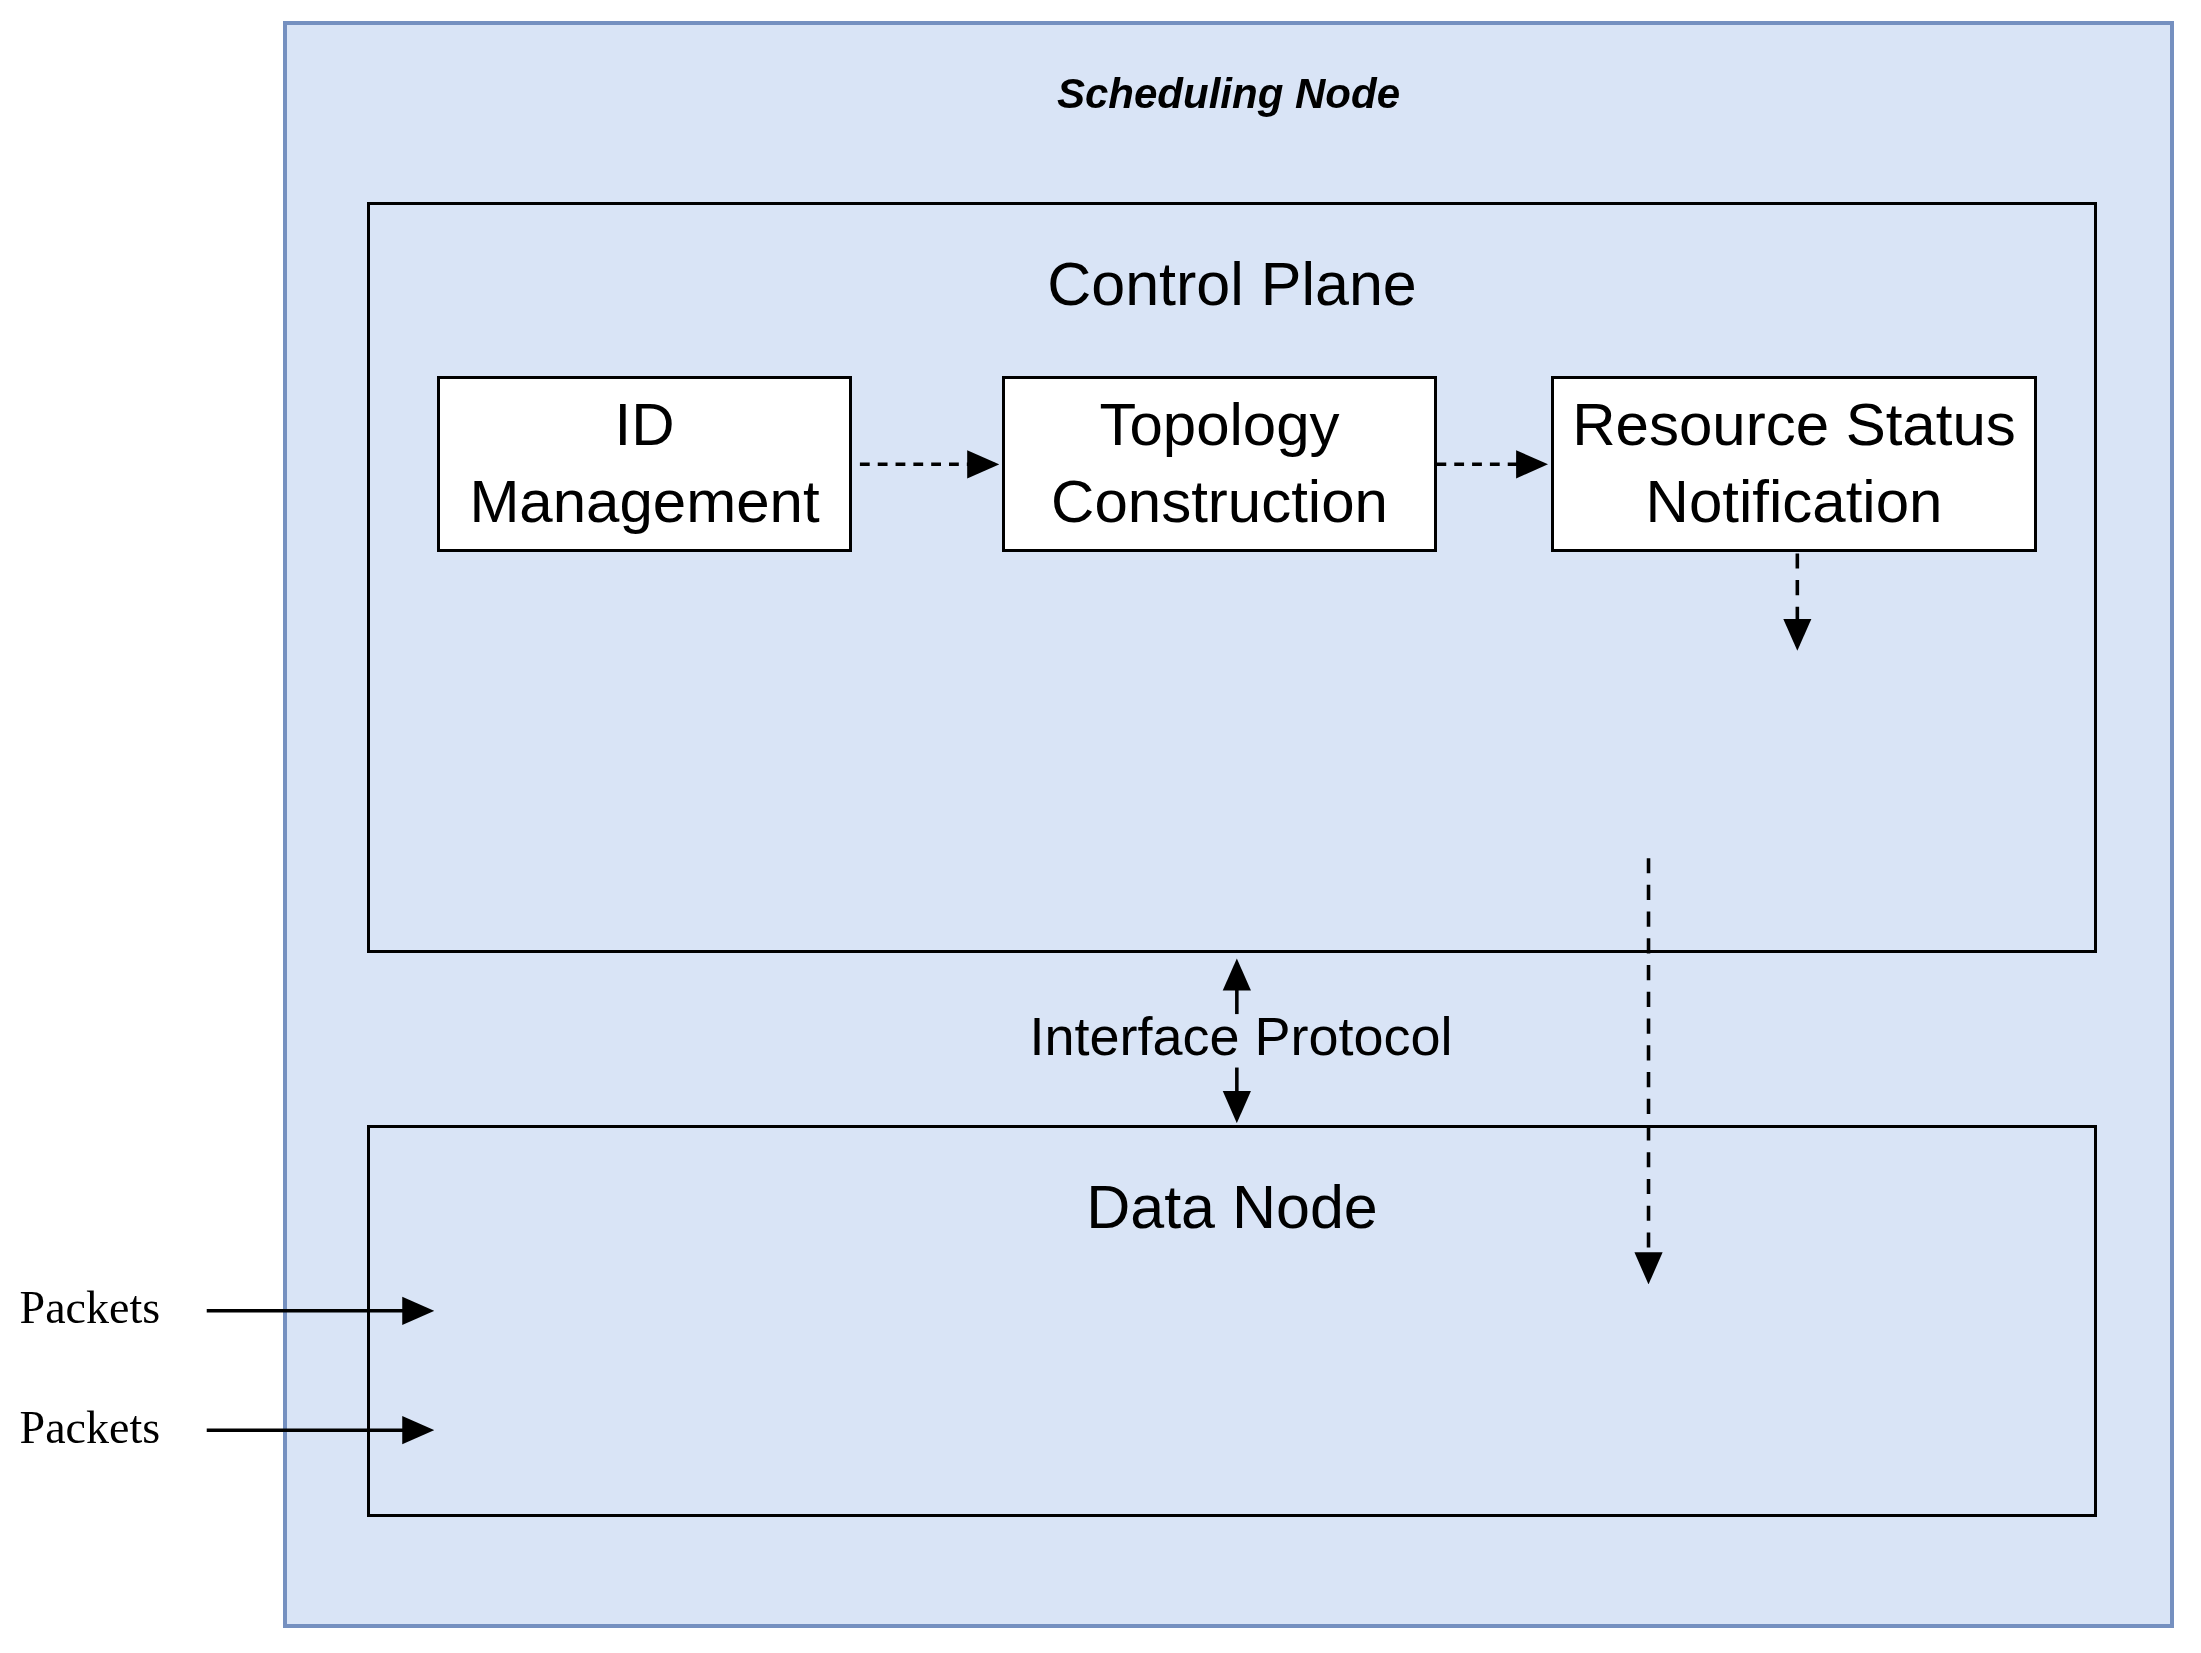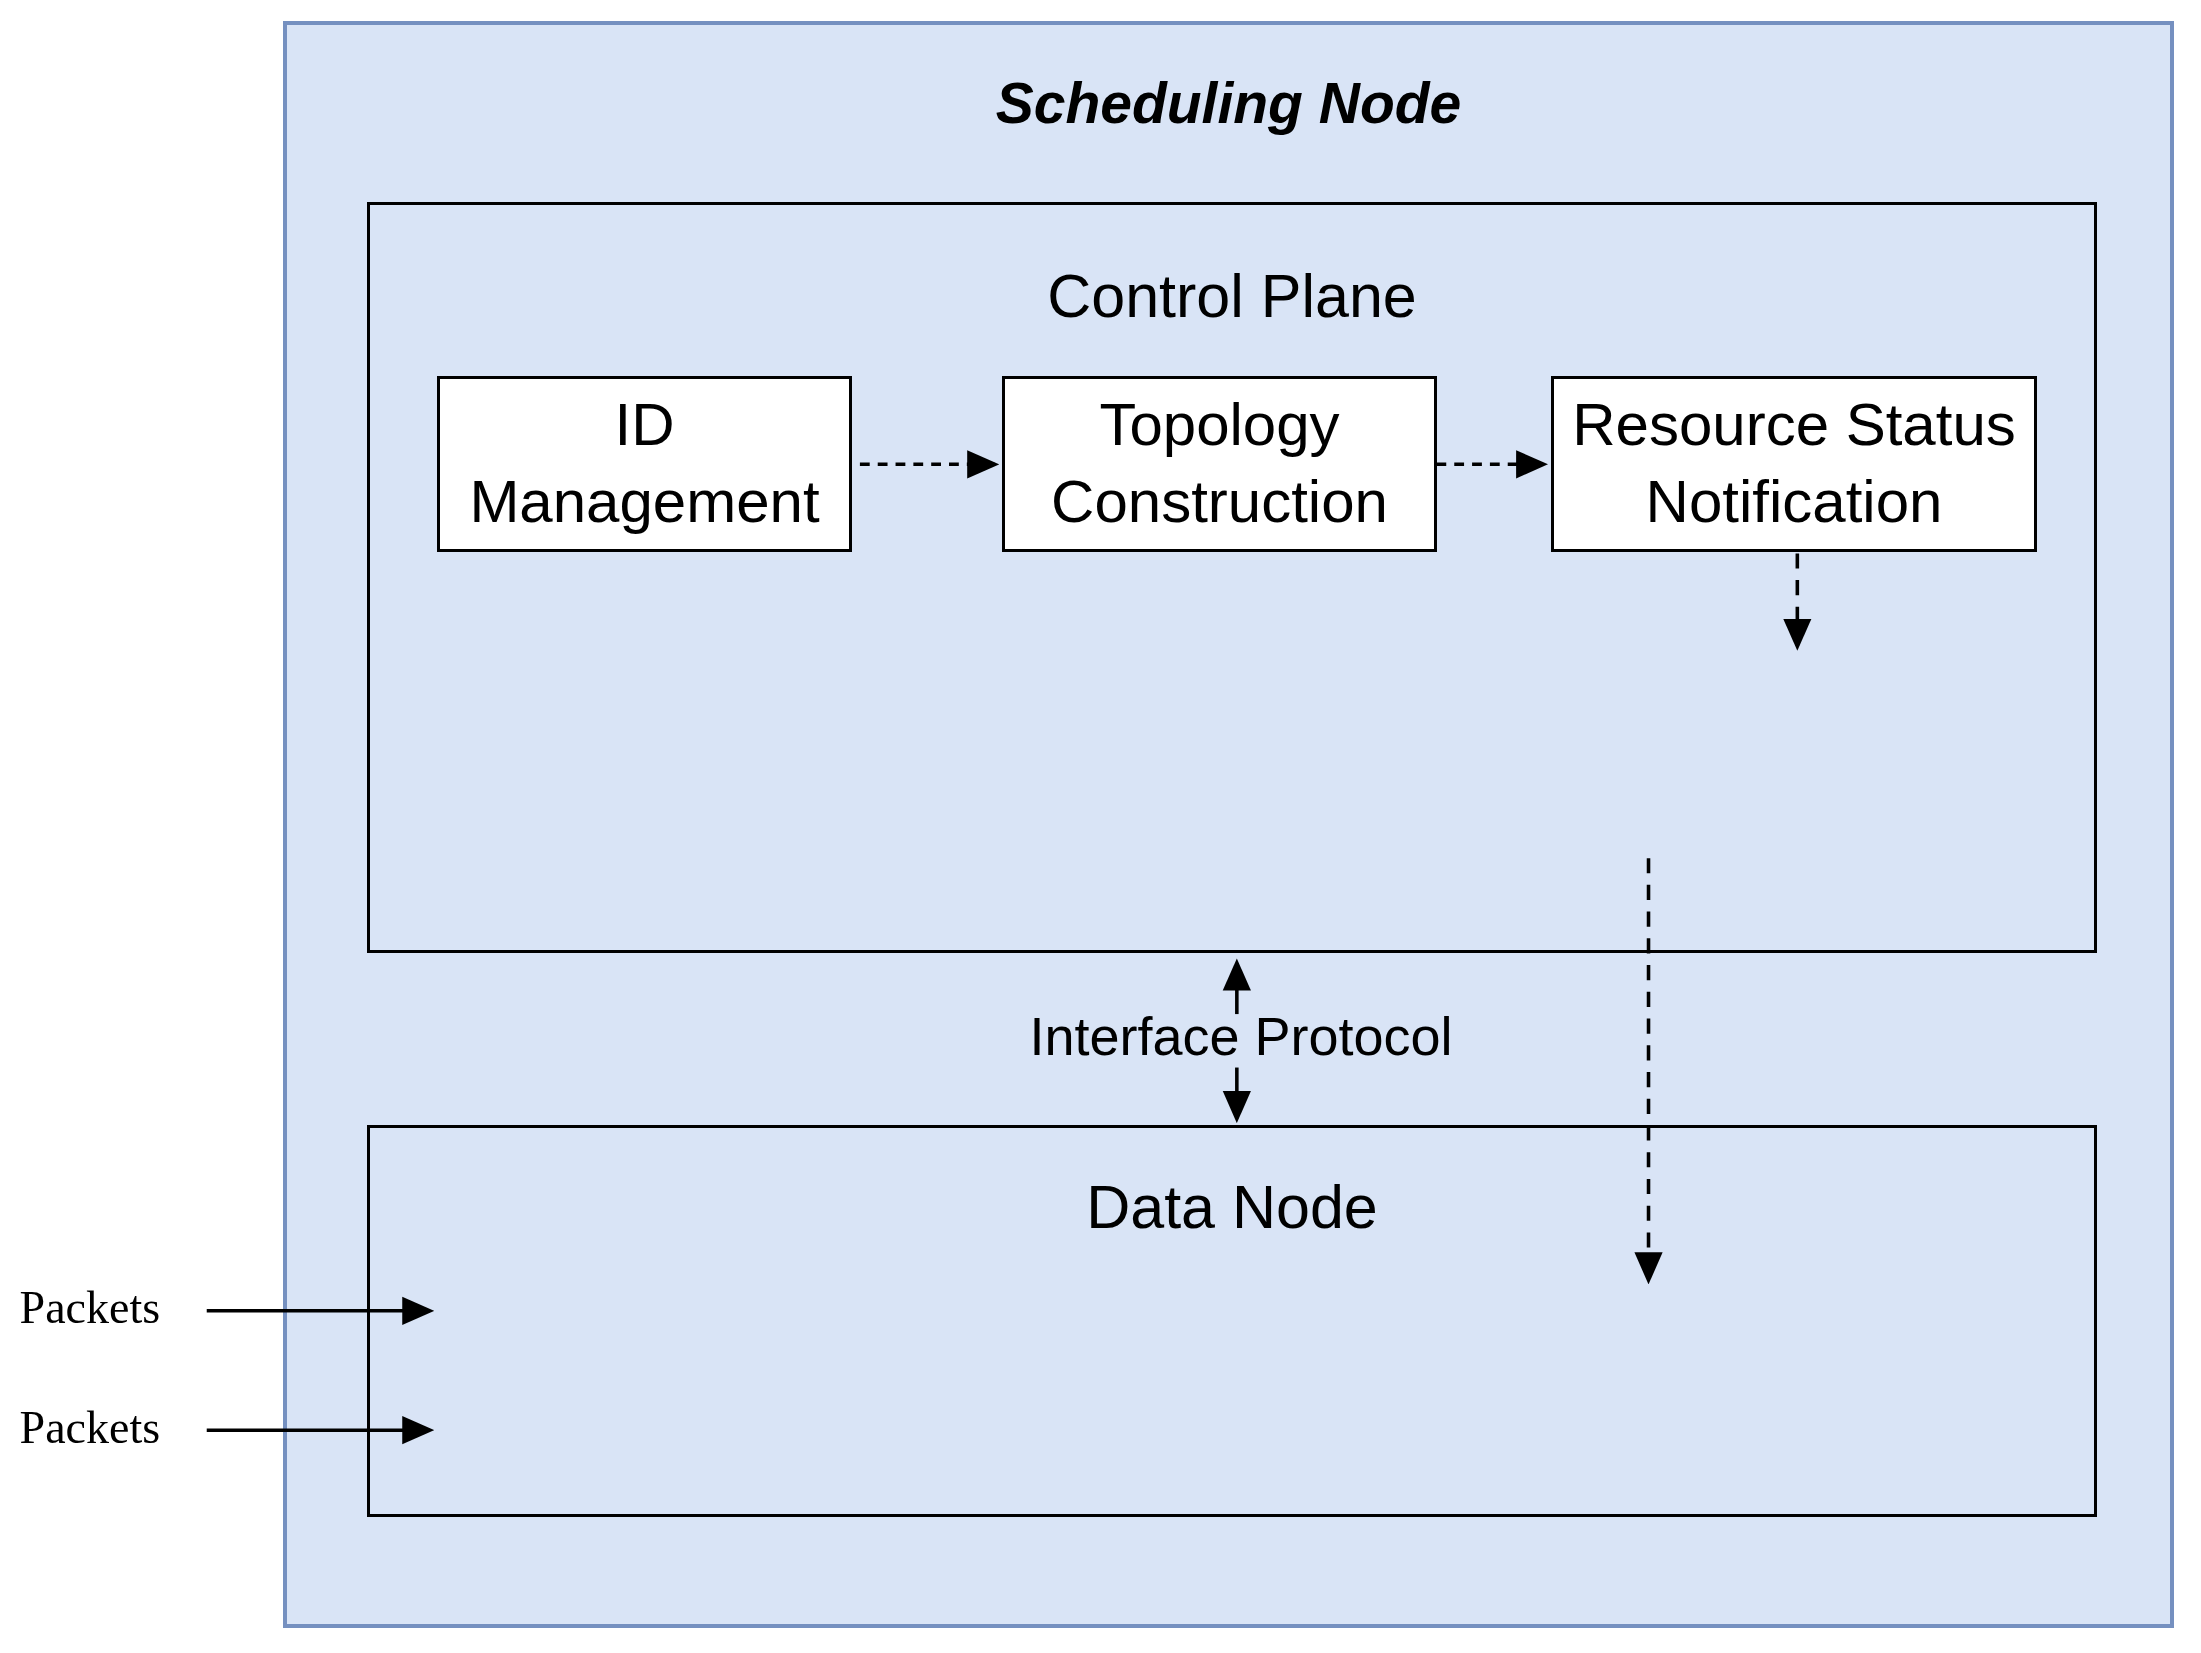--- a/index.html
+++ b/index.html
@@ -21,35 +21,35 @@
   }
   .abs{position:absolute;box-sizing:border-box;}
   .outer-box{
     left:283px;top:21.4px;width:1891px;height:1607px;
     background:var(--node-fill);
     border:4.5px solid var(--node-border);
   }
   .diagram-title{
     left:283px;top:70px;width:1891px;
     text-align:center;
-    font-size:57px;font-weight:bold;font-style:italic;
+    font-size:42px;font-weight:bold;font-style:italic;
     z-index:6;
   }
   .plane{
     border:3.6px solid var(--line);
     background:transparent;
     z-index:2;
   }
   .control-plane{left:367px;top:202px;width:1730px;height:751px;}
   .data-plane{left:367px;top:1125px;width:1730px;height:392px;}
   .plane-label{
     width:1730px;text-align:center;
     font-size:61px;z-index:6;
   }
-  .control-plane-label{left:367px;top:261px;}
+  .control-plane-label{left:367px;top:249px;}
   .data-plane-label{left:367px;top:1172px;}
   .node{
     background:var(--box-fill);
     border:3.6px solid var(--line);
     display:flex;align-items:center;justify-content:center;
     text-align:center;
     font-size:60px;line-height:1.28;
     white-space:pre-line;
     z-index:3;
   }

